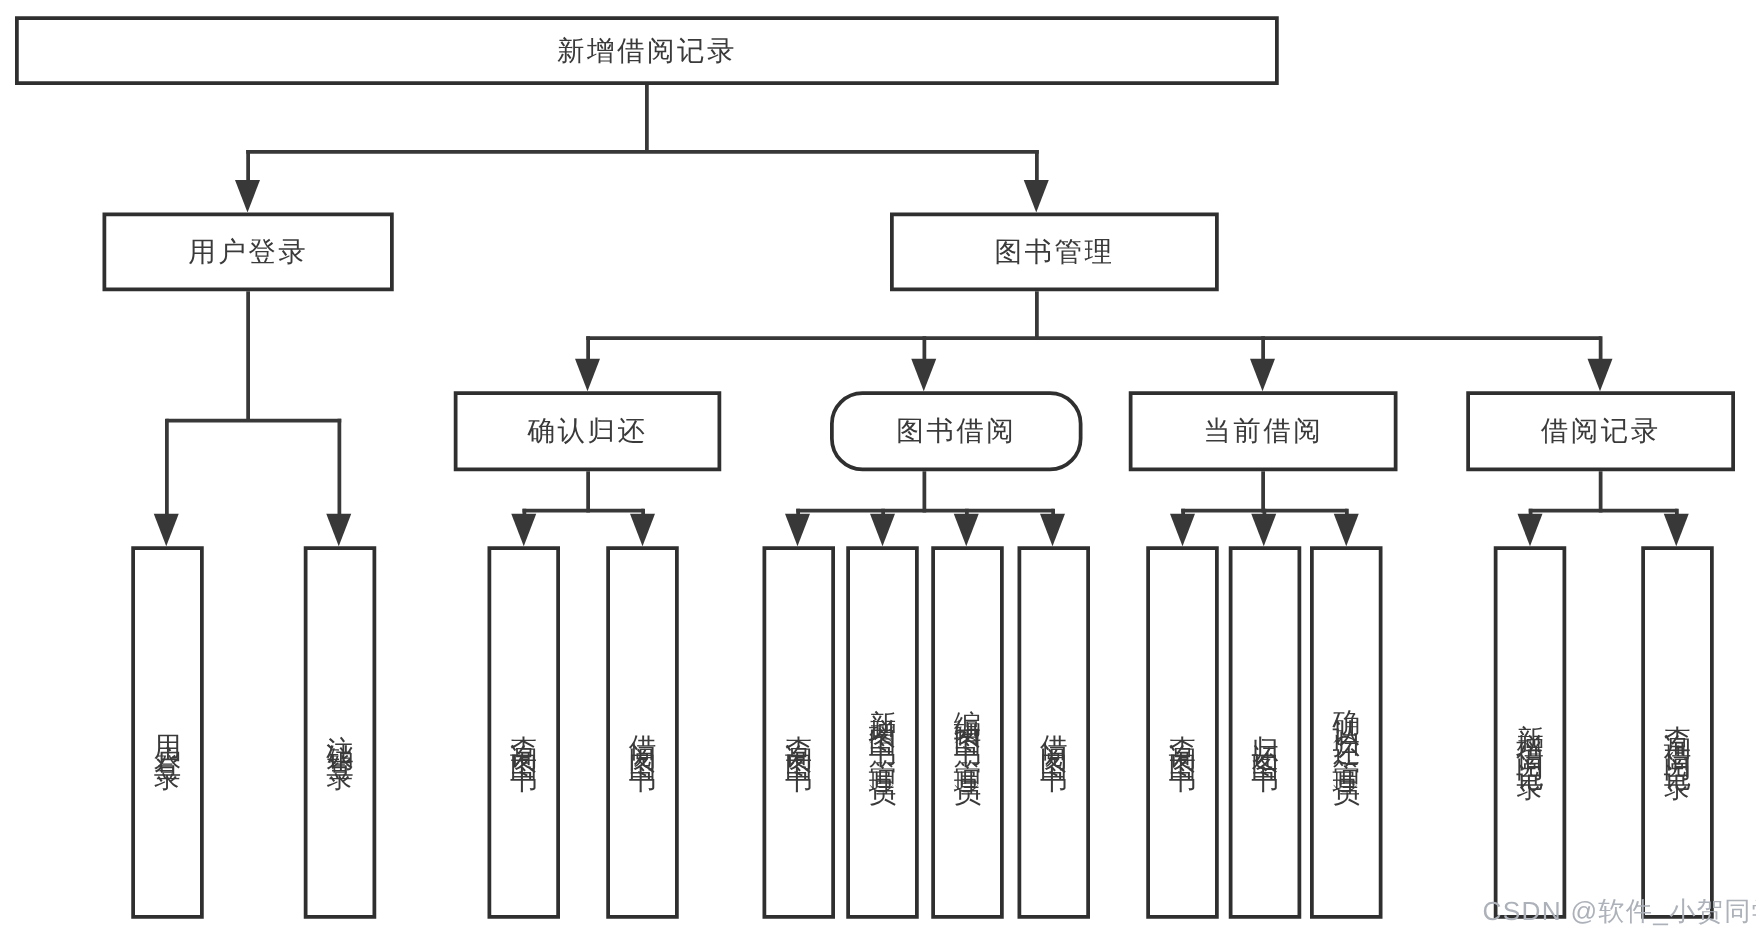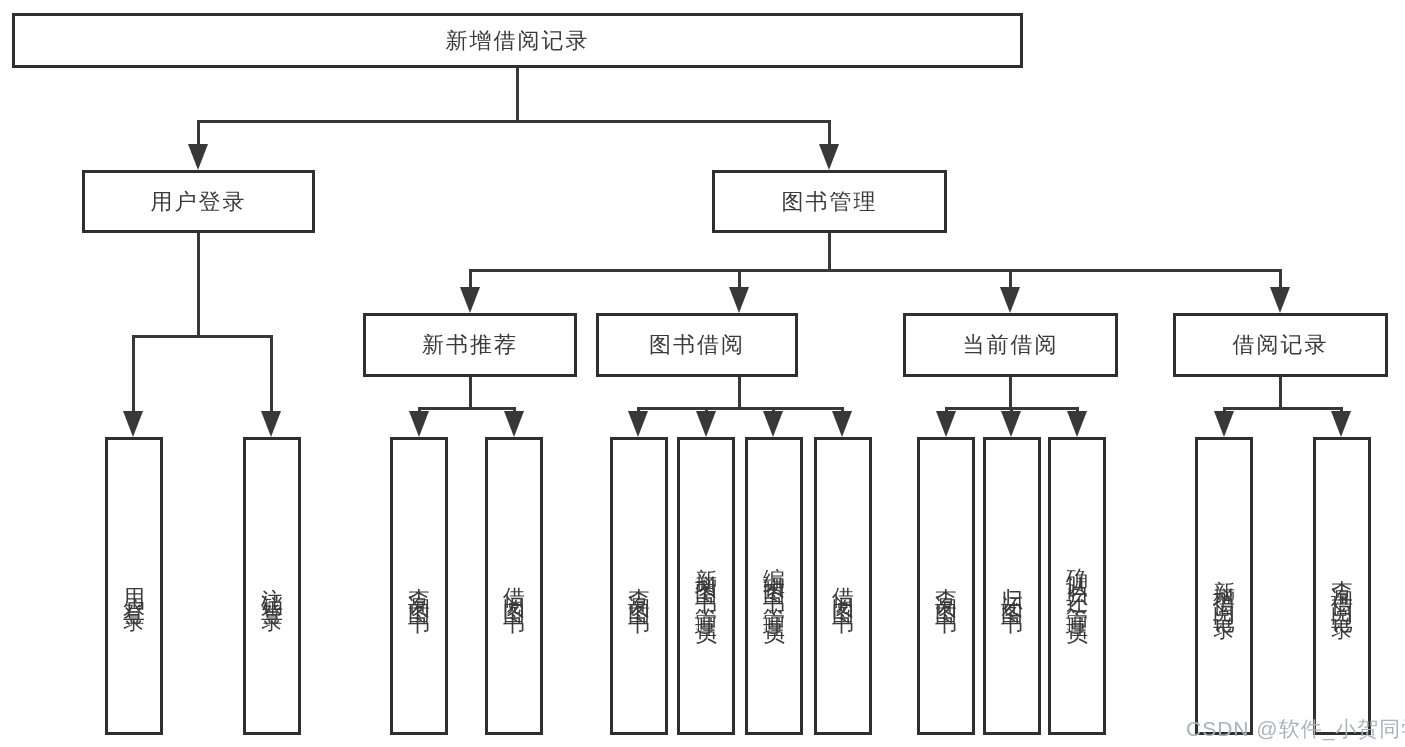--- a/index.html
+++ b/index.html
@@ -41,21 +41,21 @@
   <div class="vline" style="left:516px;top:68px;height:52px;"></div>
   <div class="hline" style="left:197px;top:120px;width:634px;"></div>
   <div class="vline" style="left:197px;top:120px;height:26px;"></div>
   <div class="arrow" style="left:188px;top:144px;"></div>
   <div class="vline" style="left:828px;top:120px;height:26px;"></div>
   <div class="arrow" style="left:819px;top:144px;"></div>
 
   <div class="box" style="left:82px;top:170px;width:233px;height:63px;">
     <span>用户登录</span>
   </div>
-  <div class="box" style="left:712px;top:170px;width:235px;height:63px;">
+  <div class="box" style="left:712px;top:170px;width:263px;height:63px;">
     <span>图书管理</span>
   </div>
 
   <div class="vline" style="left:197px;top:233px;height:104px;"></div>
   <div class="hline" style="left:133px;top:335px;width:140px;"></div>
   <div class="vline" style="left:132px;top:335px;height:78px;"></div>
   <div class="arrow" style="left:123px;top:411px;"></div>
   <div class="vline" style="left:270px;top:335px;height:78px;"></div>
   <div class="arrow" style="left:261px;top:411px;"></div>
 
@@ -64,23 +64,23 @@
   <div class="vline" style="left:469px;top:269px;height:20px;"></div>
   <div class="arrow" style="left:460px;top:287px;"></div>
   <div class="vline" style="left:738px;top:269px;height:20px;"></div>
   <div class="arrow" style="left:729px;top:287px;"></div>
   <div class="vline" style="left:1009px;top:269px;height:20px;"></div>
   <div class="arrow" style="left:1000px;top:287px;"></div>
   <div class="vline" style="left:1279px;top:269px;height:20px;"></div>
   <div class="arrow" style="left:1270px;top:287px;"></div>
 
   <div class="box" style="left:363px;top:313px;width:214px;height:64px;">
-    <span>新书推荐</span>
+    <span>确认归还</span>
   </div>
-  <div class="box" style="left:596px;top:313px;width:202px;height:64px;">
+  <div class="box" style="left:664px;top:313px;width:202px;height:64px;border-radius:26px;">
     <span>图书借阅</span>
   </div>
   <div class="box" style="left:903px;top:313px;width:215px;height:64px;">
     <span>当前借阅</span>
   </div>
   <div class="box" style="left:1173px;top:313px;width:215px;height:64px;">
     <span>借阅记录</span>
   </div>
 
   <div class="vline" style="left:469px;top:377px;height:33px;"></div>

